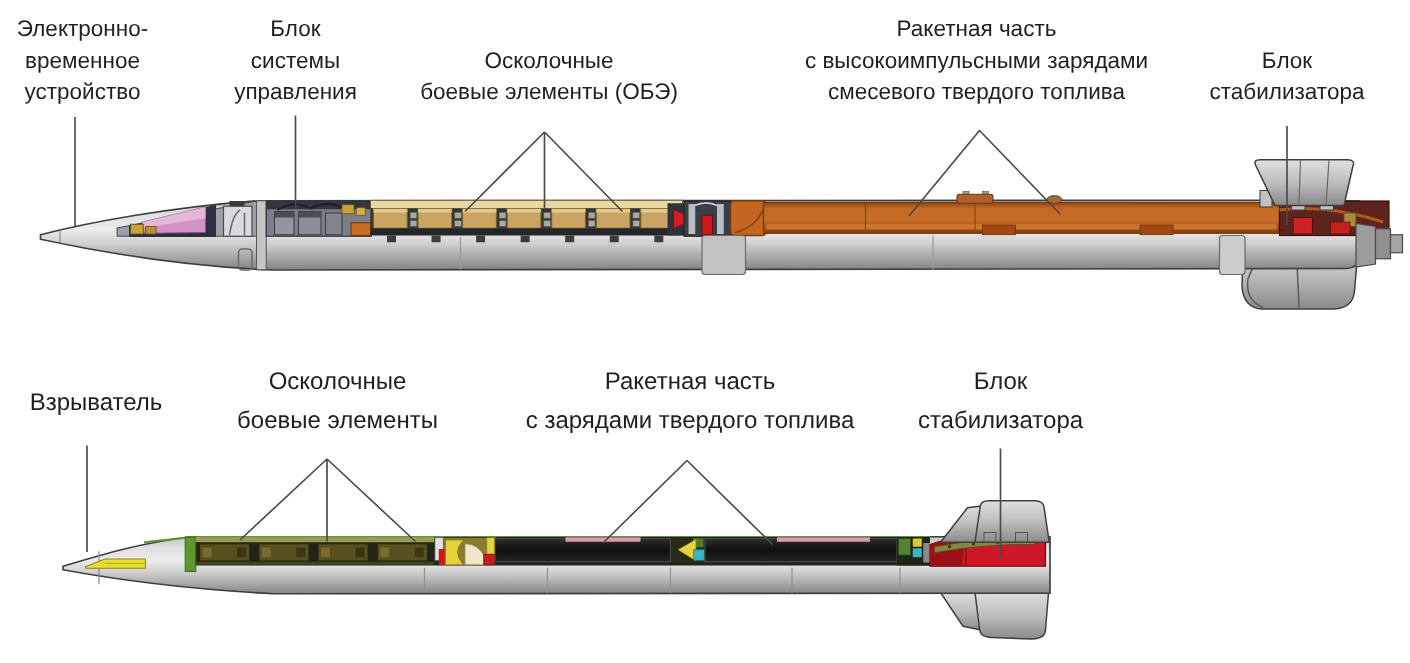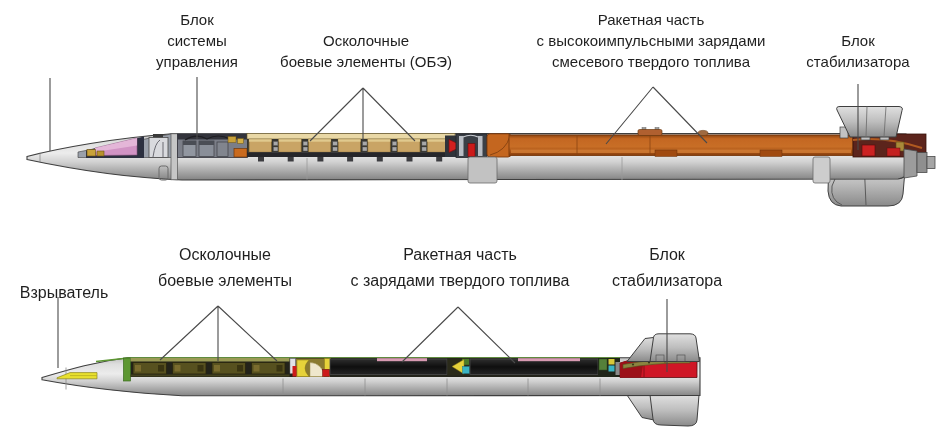--- a/index.html
+++ b/index.html
@@ -298,32 +298,35 @@
       <path d="M363,88 L310,141 M363,88 V140 M363,88 L415,141"></path>
       <path d="M653,87 L606,144 M653,87 L707,143"></path>
       <path d="M858,84 V150"></path>
       <path d="M58,297 V368"></path>
       <path d="M218,306 L160,360 M218,306 V361 M218,306 L277,361"></path>
       <path d="M458,307 L402,362 M458,307 L515,363"></path>
       <path d="M667,299 V372"></path>
     </g>
   </svg>
 
+  <div class="lbl t" style="left:55px;top:9px">Электронно-
+временное
+устройство</div>
   <div class="lbl t" style="left:197px;top:9px">Блок
 системы
 управления</div>
   <div class="lbl t" style="left:366px;top:30px">Осколочные
 боевые элементы (ОБЭ)</div>
   <div class="lbl t" style="left:651px;top:9px">Ракетная часть
 с высокоимпульсными зарядами
 смесевого твердого топлива</div>
   <div class="lbl t" style="left:858px;top:30px">Блок
 стабилизатора</div>
 
-  <div class="lbl b" style="left:64px;top:280px">Взрыватель</div>
+  <div class="lbl b" style="left:64px;top:256px">Взрыватель</div>
   <div class="lbl b" style="left:225px;top:242px">Осколочные
 боевые элементы</div>
   <div class="lbl b" style="left:460px;top:242px">Ракетная часть
 с зарядами твердого топлива</div>
   <div class="lbl b" style="left:667px;top:242px">Блок
 стабилизатора</div>
 
 </div>
 
 </body></html>

